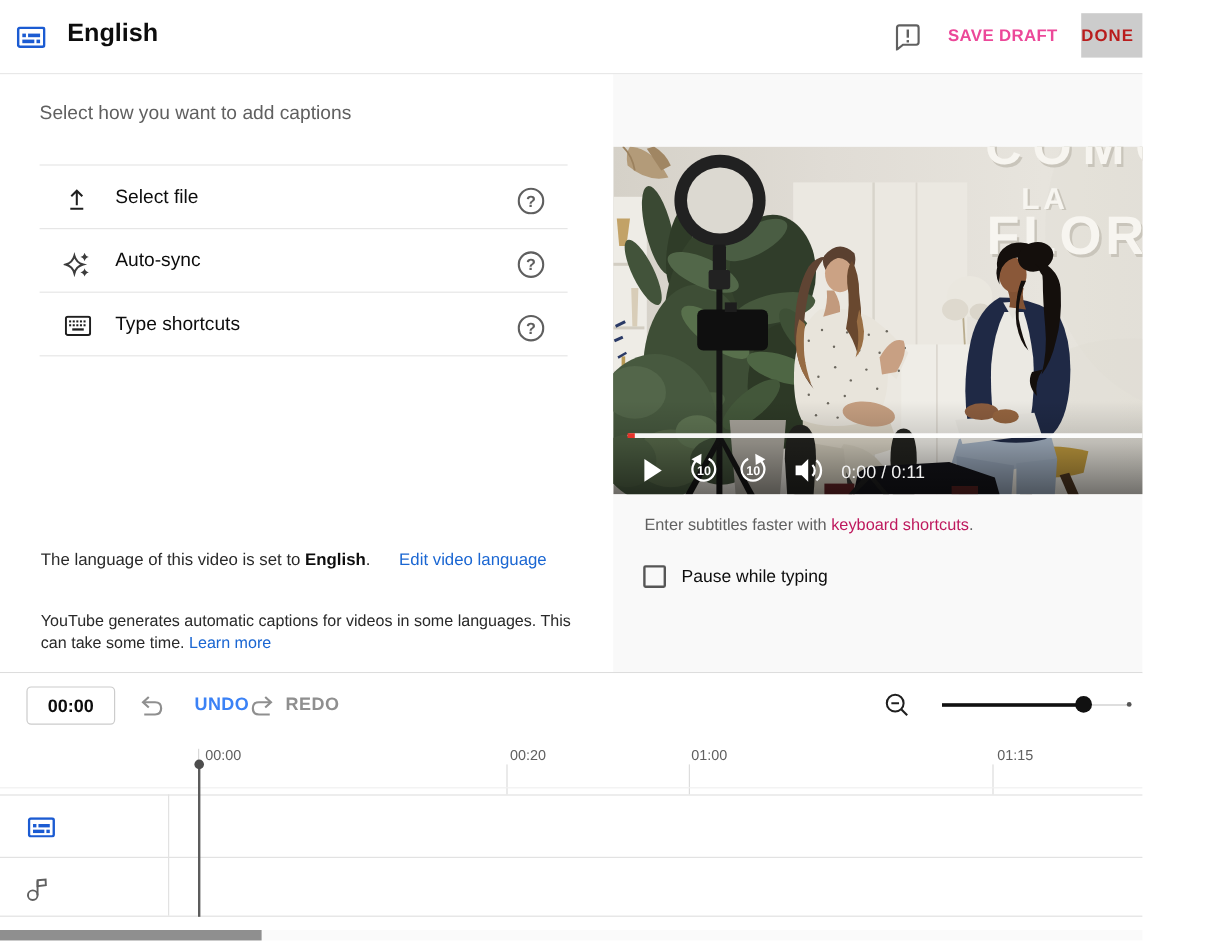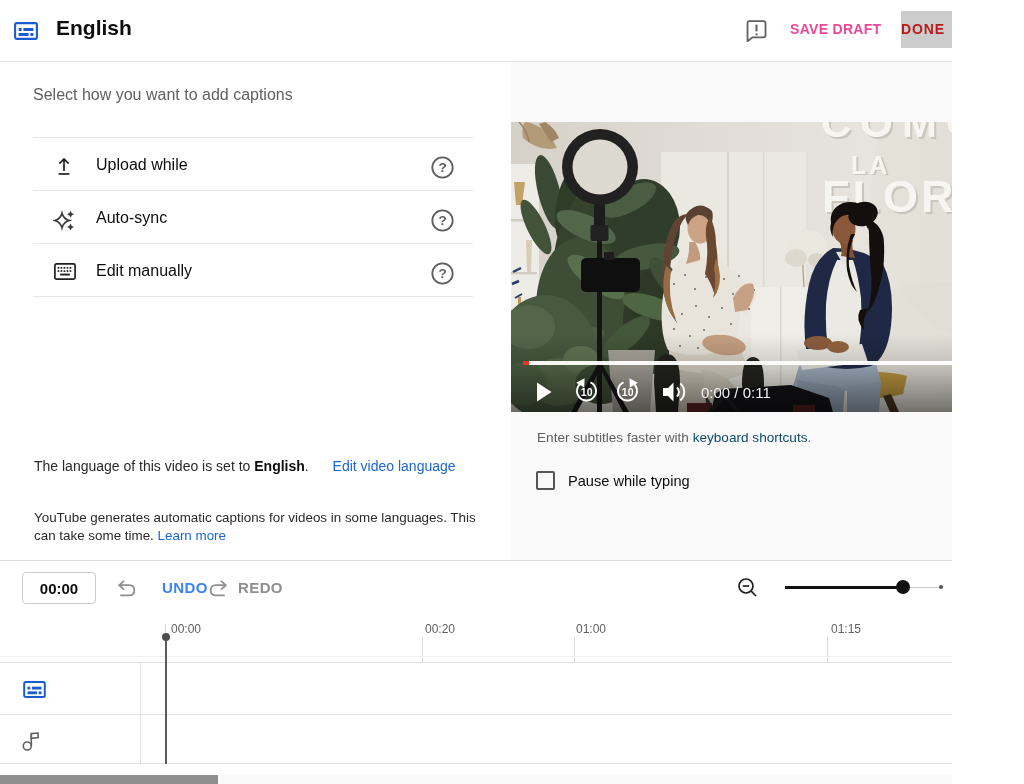--- a/index.html
+++ b/index.html
@@ -37,21 +37,21 @@
 
   <div class="abs" style="left:33px;top:137px;width:440px;height:1px;background:#e6e6e6;"></div>
   <div class="abs" style="left:33px;top:190px;width:440px;height:1px;background:#e6e6e6;"></div>
   <div class="abs" style="left:33px;top:243px;width:440px;height:1px;background:#e6e6e6;"></div>
   <div class="abs" style="left:33px;top:296px;width:440px;height:1px;background:#e6e6e6;"></div>
 
   <svg class="abs" style="left:56px;top:157px;" width="16" height="18" viewBox="0 0 16 18">
     <path d="M8 14 V2.6 M3.4 6.6 L8 2 L12.6 6.6" fill="none" stroke="#1f1f1f" stroke-width="1.7"></path>
     <path d="M2.6 17 H13.4" stroke="#1f1f1f" stroke-width="1.7"></path>
   </svg>
-  <div class="abs" style="left:96px;top:156px;font-size:16px;color:#0d0d0d;">Upload while</div>
+  <div class="abs" style="left:96px;top:156px;font-size:16px;color:#0d0d0d;">Select file</div>
 
   <svg class="abs" style="left:53px;top:207px;" width="24" height="26" viewBox="0 0 24 26">
     <path d="M9 6.2 Q10.55 11.95 16.3 13.5 Q10.55 15.05 9 20.8 Q7.45 15.05 1.7 13.5 Q7.45 11.95 9 6.2 Z" fill="none" stroke="#3c3c3c" stroke-width="1.7"></path>
     <path d="M17.5 3.7 Q18.1 6.5 21 7.2 Q18.1 7.9 17.5 10.7 Q16.9 7.9 14 7.2 Q16.9 6.5 17.5 3.7 Z" fill="#3c3c3c"></path>
     <path d="M17.5 16.5 Q18.1 19.3 21 20 Q18.1 20.7 17.5 23.5 Q16.9 20.7 14 20 Q16.9 19.3 17.5 16.5 Z" fill="#3c3c3c"></path>
   </svg>
   <div class="abs" style="left:96px;top:209px;font-size:16px;color:#0d0d0d;">Auto-sync</div>
 
   <svg class="abs" style="left:54px;top:263px;" width="22" height="17" viewBox="0 0 22 17">
     <rect x="0.9" y="0.9" width="20.2" height="15.2" rx="1.6" fill="none" stroke="#1f1f1f" stroke-width="1.7"></rect>
@@ -62,21 +62,21 @@
         <rect x="12.6" y="4" width="1.7" height="1.7"></rect>
         <rect x="15.6" y="4" width="1.7" height="1.7"></rect>
       <rect x="3.6" y="7.2" width="1.7" height="1.7"></rect>
         <rect x="6.6" y="7.2" width="1.7" height="1.7"></rect>
         <rect x="9.6" y="7.2" width="1.7" height="1.7"></rect>
         <rect x="12.6" y="7.2" width="1.7" height="1.7"></rect>
         <rect x="15.6" y="7.2" width="1.7" height="1.7"></rect>
       <rect x="6.2" y="10.6" width="9.6" height="1.9"></rect>
     </g>
   </svg>
-  <div class="abs" style="left:96px;top:262px;font-size:16px;color:#0d0d0d;">Edit manually</div>
+  <div class="abs" style="left:96px;top:262px;font-size:16px;color:#0d0d0d;">Type shortcuts</div>
 
   <svg class="abs" style="left:431px;top:156px;" width="23" height="23" viewBox="0 0 23 23">
     <circle cx="11.5" cy="11.5" r="10.2" fill="none" stroke="#5f5f5f" stroke-width="1.8"></circle>
     <text x="11.5" y="16.4" text-anchor="middle" font-size="13.5" font-weight="bold" fill="#5f5f5f" font-family="Liberation Sans">?</text>
   </svg>
   <svg class="abs" style="left:431px;top:209px;" width="23" height="23" viewBox="0 0 23 23">
     <circle cx="11.5" cy="11.5" r="10.2" fill="none" stroke="#5f5f5f" stroke-width="1.8"></circle>
     <text x="11.5" y="16.4" text-anchor="middle" font-size="13.5" font-weight="bold" fill="#5f5f5f" font-family="Liberation Sans">?</text>
   </svg>
   <svg class="abs" style="left:431px;top:262px;" width="23" height="23" viewBox="0 0 23 23">
@@ -302,21 +302,21 @@
           <rect x="-1.6" y="-10.3" width="3.2" height="4.2" transform="rotate(45)"></rect>
           <rect x="-1.6" y="6.1" width="3.2" height="4.2" transform="rotate(45)"></rect>
           <rect x="-10.3" y="-1.6" width="4.2" height="3.2" transform="rotate(45)"></rect>
           <rect x="6.1" y="-1.6" width="4.2" height="3.2" transform="rotate(45)"></rect>
         </g>
       </g>
     </g>
   </svg>
   </div>
 
-  <div class="abs" style="left:537px;top:430px;font-size:13.6px;color:#606060;">Enter subtitles faster with <span style="color:#0c4a6e;">keyboard shortcuts</span>.</div>
+  <div class="abs" style="left:537px;top:430px;font-size:13.6px;color:#606060;">Enter subtitles faster with <span style="color:#be185d;">keyboard shortcuts</span>.</div>
   <div class="abs" style="left:536px;top:471px;width:19px;height:19px;border:2px solid #565656;border-radius:2px;background:#f9f9f9;"></div>
   <div class="abs" style="left:568px;top:473px;font-size:14.6px;color:#0d0d0d;">Pause while typing</div>
 
   <div class="abs" style="left:0;top:560px;width:1024px;height:1px;background:#ddd;"></div>
   <div class="abs" style="left:0;top:561px;width:1024px;height:223px;background:#fff;"></div>
 
   <div class="abs" style="left:22px;top:572px;width:74px;height:32px;border:1px solid #ccc;border-radius:4px;background:#fff;font-size:15px;font-weight:bold;color:#0d0d0d;text-align:center;line-height:31px;">00:00</div>
 
   <svg class="abs" style="left:117px;top:580px;" width="19" height="18" viewBox="0 0 19 18">
     <path d="M3 5.2 H12.2 Q17.3 5.2 17.3 10.3 Q17.3 15.4 12.2 15.4 H3.2" fill="none" stroke="#8f8f8f" stroke-width="1.8"></path>

